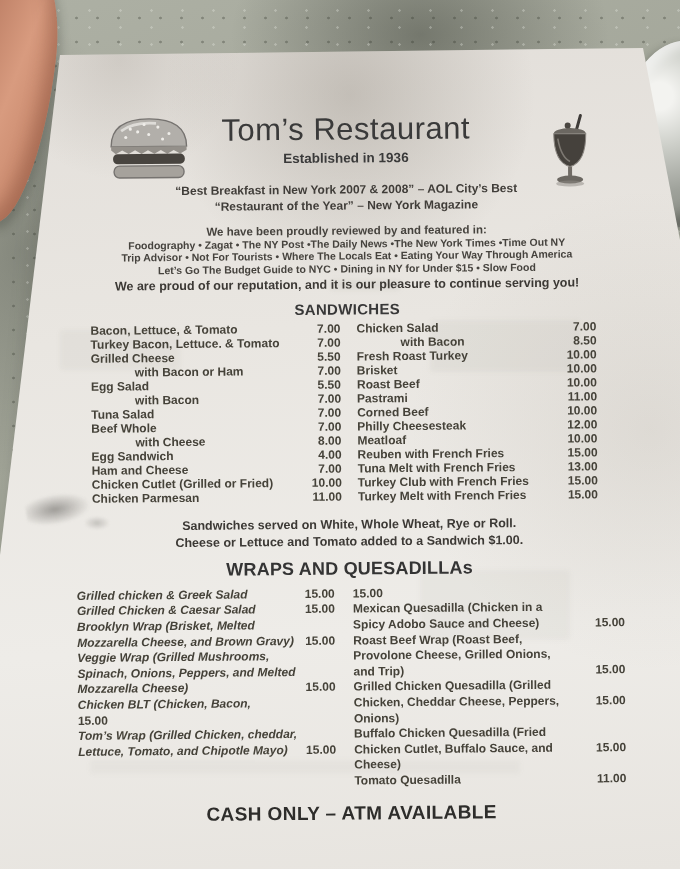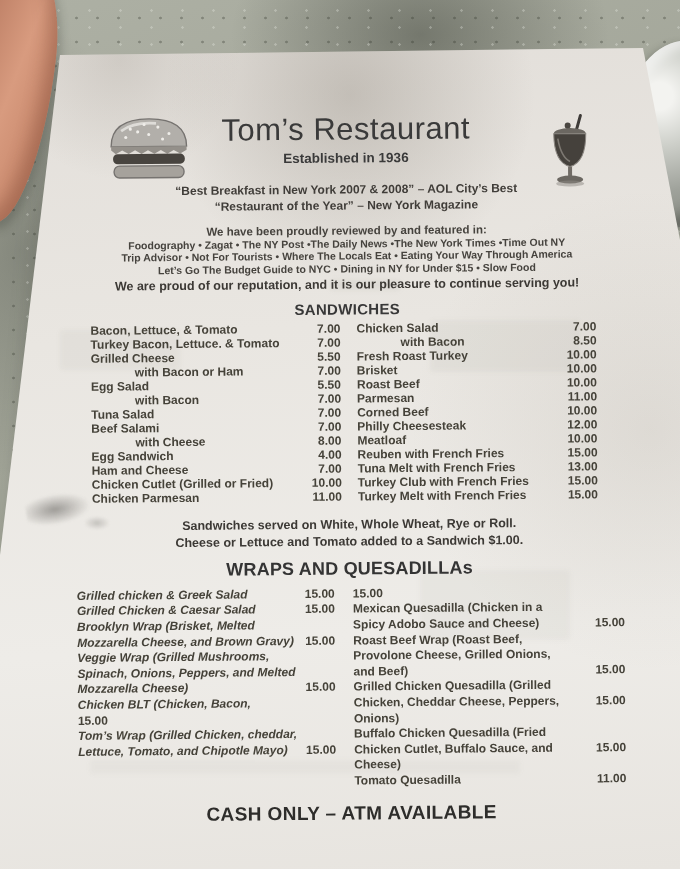--- a/index.html
+++ b/index.html
@@ -198,21 +198,21 @@
             </div>
             <div class="mrow">
               <span class="mname indent">with Bacon</span>
               <span class="mprice">7.00</span>
             </div>
             <div class="mrow">
               <span class="mname">Tuna Salad</span>
               <span class="mprice">7.00</span>
             </div>
             <div class="mrow">
-              <span class="mname">Beef Salami</span>
+              <span class="mname">Beef Whole</span>
               <span class="mprice">7.00</span>
             </div>
             <div class="mrow">
               <span class="mname indent">with Cheese</span>
               <span class="mprice">8.00</span>
             </div>
             <div class="mrow">
               <span class="mname">Egg Sandwich</span>
               <span class="mprice">4.00</span>
             </div>
@@ -244,21 +244,21 @@
             </div>
             <div class="mrow">
               <span class="mname">Brisket</span>
               <span class="mprice">10.00</span>
             </div>
             <div class="mrow">
               <span class="mname">Roast Beef</span>
               <span class="mprice">10.00</span>
             </div>
             <div class="mrow">
-              <span class="mname">Parmesan</span>
+              <span class="mname">Pastrami</span>
               <span class="mprice">11.00</span>
             </div>
             <div class="mrow">
               <span class="mname">Corned Beef</span>
               <span class="mprice">10.00</span>
             </div>
             <div class="mrow">
               <span class="mname">Philly Cheesesteak</span>
               <span class="mprice">12.00</span>
             </div>
@@ -344,21 +344,21 @@
               <div class="wline"><span class="wtext">Mexican Quesadilla (Chicken in a</span></div>
               <div class="wline wlast">
                 <span class="wtext">Spicy Adobo Sauce and Cheese)</span>
                 <span class="mprice">15.00</span>
               </div>
             </div>
             <div class="witem">
               <div class="wline"><span class="wtext">Roast Beef Wrap (Roast Beef,</span></div>
               <div class="wline"><span class="wtext">Provolone Cheese, Grilled Onions,</span></div>
               <div class="wline wlast">
-                <span class="wtext">and Beef)</span>
+                <span class="wtext">and Trip)</span>
                 <span class="mprice">15.00</span>
               </div>
             </div>
             <div class="witem">
               <div class="wline"><span class="wtext">Grilled Chicken Quesadilla (Grilled</span></div>
               <div class="wline wlast">
                 <span class="wtext">Chicken, Cheddar Cheese, Peppers, Onions)</span>
                 <span class="mprice">15.00</span>
               </div>
             </div>

